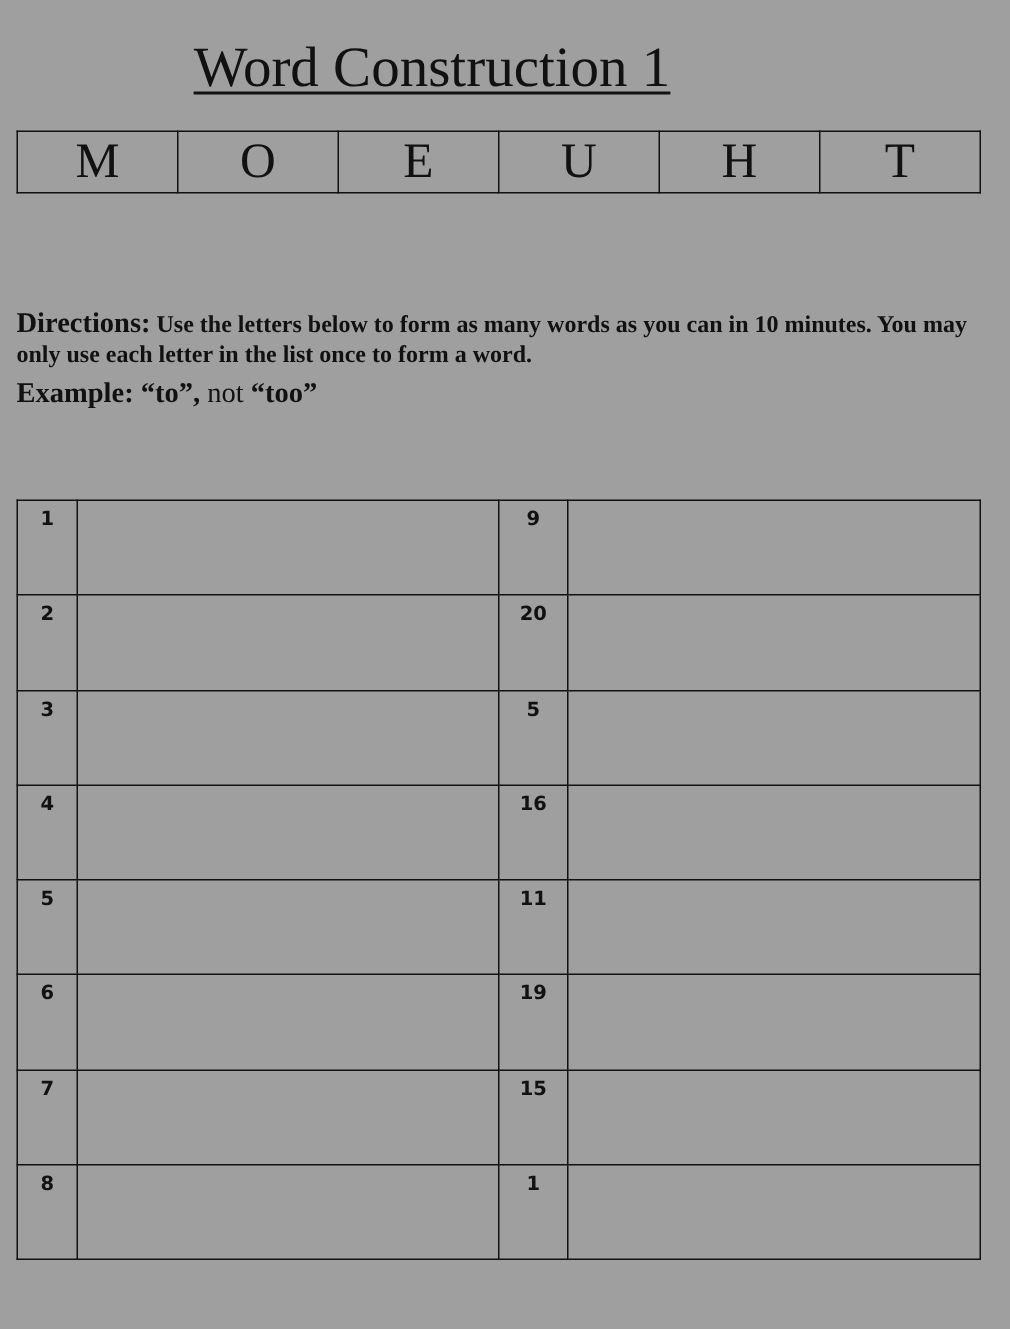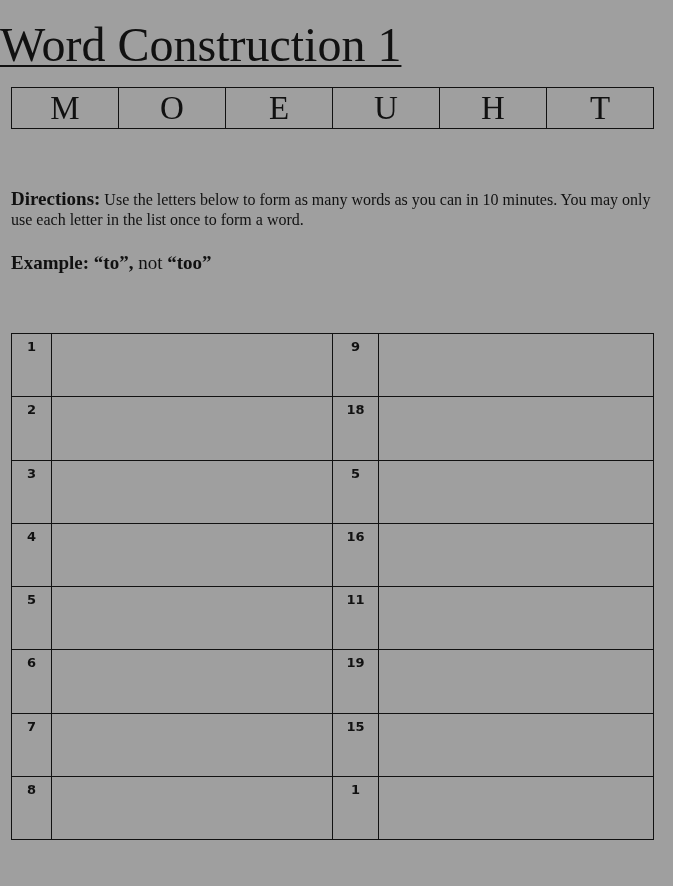--- a/index.html
+++ b/index.html
@@ -1,35 +1,35 @@
 <!DOCTYPE html>
 <html><head>
 <meta charset="utf-8">
 <style>
   html, body { margin:0; padding:0; }
   body {
     width:673px; height:886px; background:#9f9f9f; position:relative; overflow:hidden;
     font-family:"Liberation Serif", "DejaVu Serif", serif; color:#111;
   }
   .title {
-    position:absolute; left:0; top:22px; width:576px; 
-    font-size:48px; line-height:46px;
+    position:absolute; left:0; top:22px; width:576px; text-align:center;
+    font-size:38px; line-height:46px;
   }
   .title span { text-decoration:underline; text-decoration-thickness:2px; text-underline-offset:4px; }
   .letters {
     position:absolute; left:11px; top:87px; width:642px; height:42px;
     border-collapse:collapse; table-layout:fixed;
   }
   .letters td {
     border:1px solid #111; text-align:center; vertical-align:middle;
     font-size:33px; line-height:40px; padding:0;
   }
   .directions {
-    position:absolute; left:11px; top:189px; width:650px;
-    font-size:16px; line-height:20px;
+    position:absolute; left:11px; top:206px; width:650px;
+    font-size:16px; line-height:20px;font-weight:bold;
   }
   .directions b { font-size:19px; }
   .example {
     position:absolute; left:11px; top:252px; font-size:19px; line-height:22px;
   }
   .grid {
     position:absolute; left:11px; top:333px; width:642px; height:507px;
     border-collapse:collapse; table-layout:fixed;
   }
   .grid td {
@@ -88,21 +88,21 @@
   <tbody>
       <tr>
     <td class="num">1</td>
     <td></td>
     <td class="num">9</td>
     <td></td>
   </tr>
   <tr>
     <td class="num">2</td>
     <td></td>
-    <td class="num">18</td>
+    <td class="num">20</td>
     <td></td>
   </tr>
   <tr>
     <td class="num">3</td>
     <td></td>
     <td class="num">5</td>
     <td></td>
   </tr>
   <tr>
     <td class="num">4</td>

